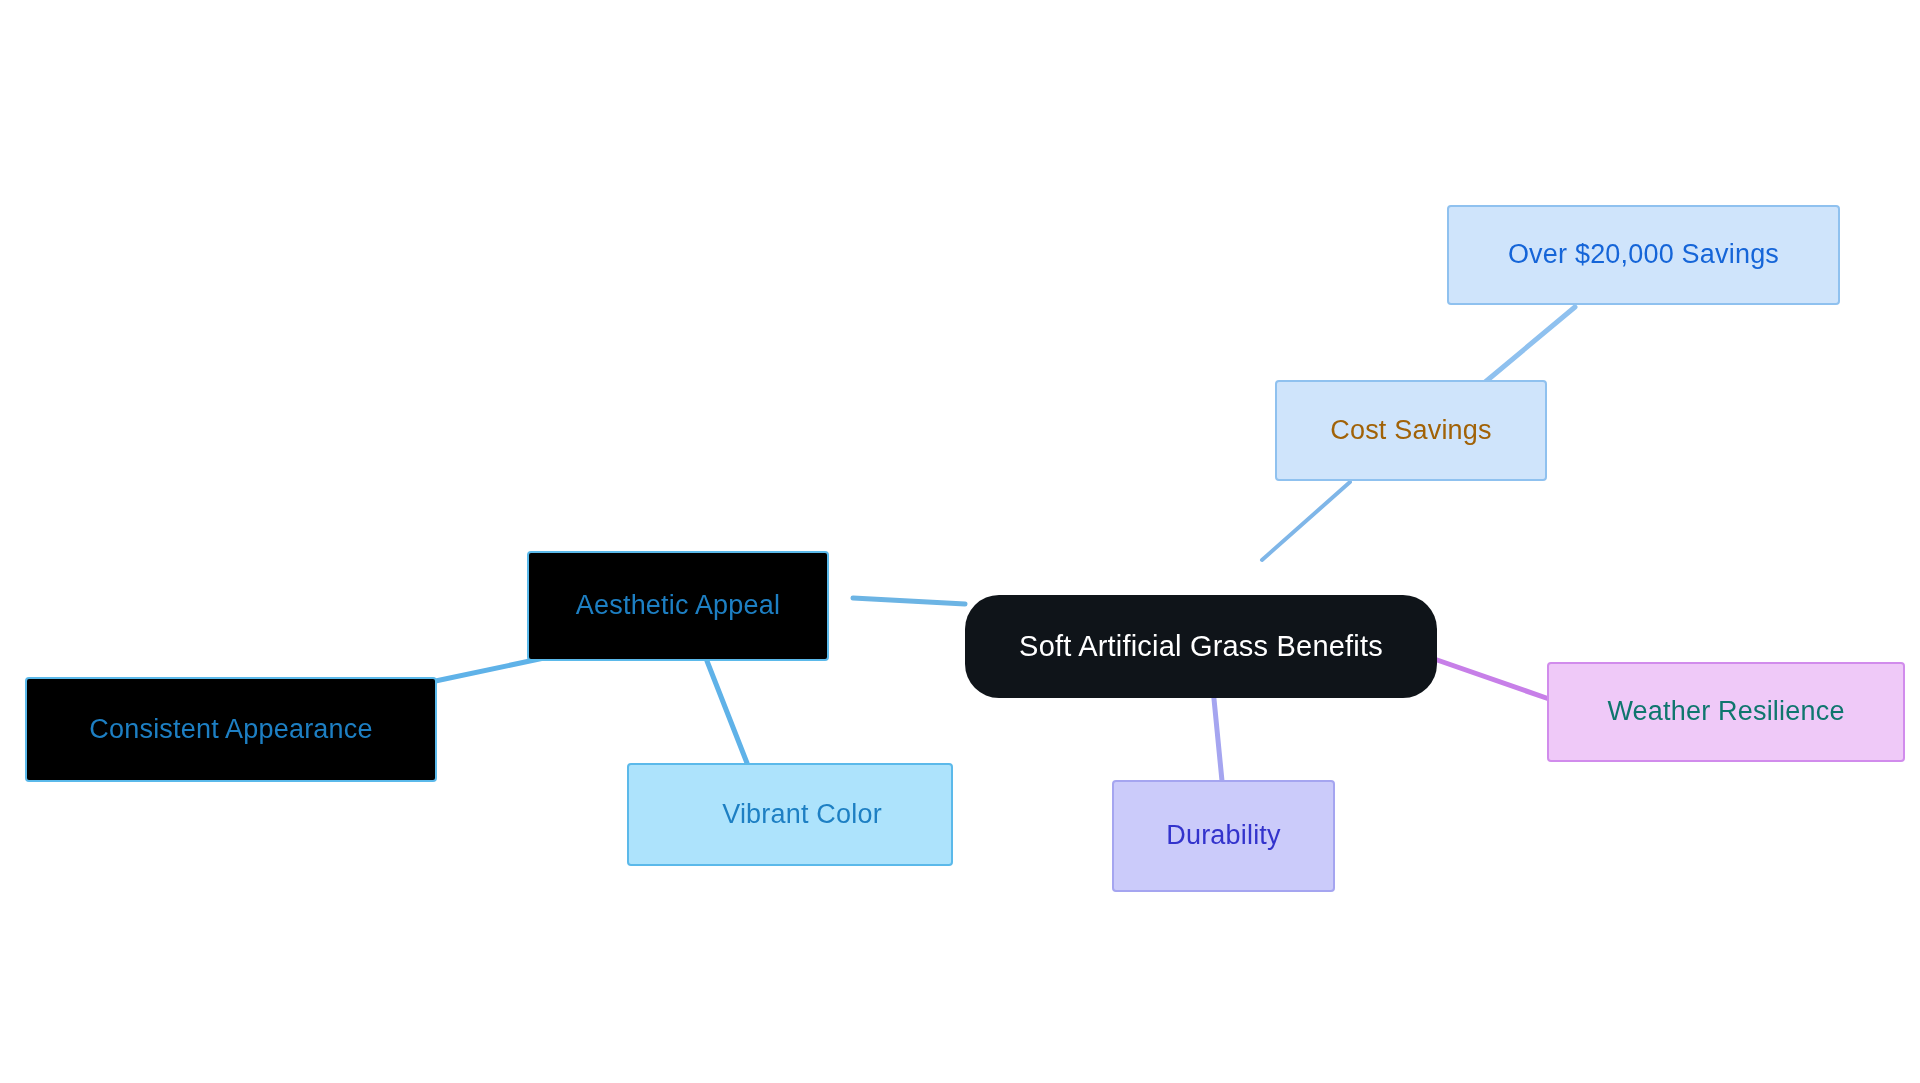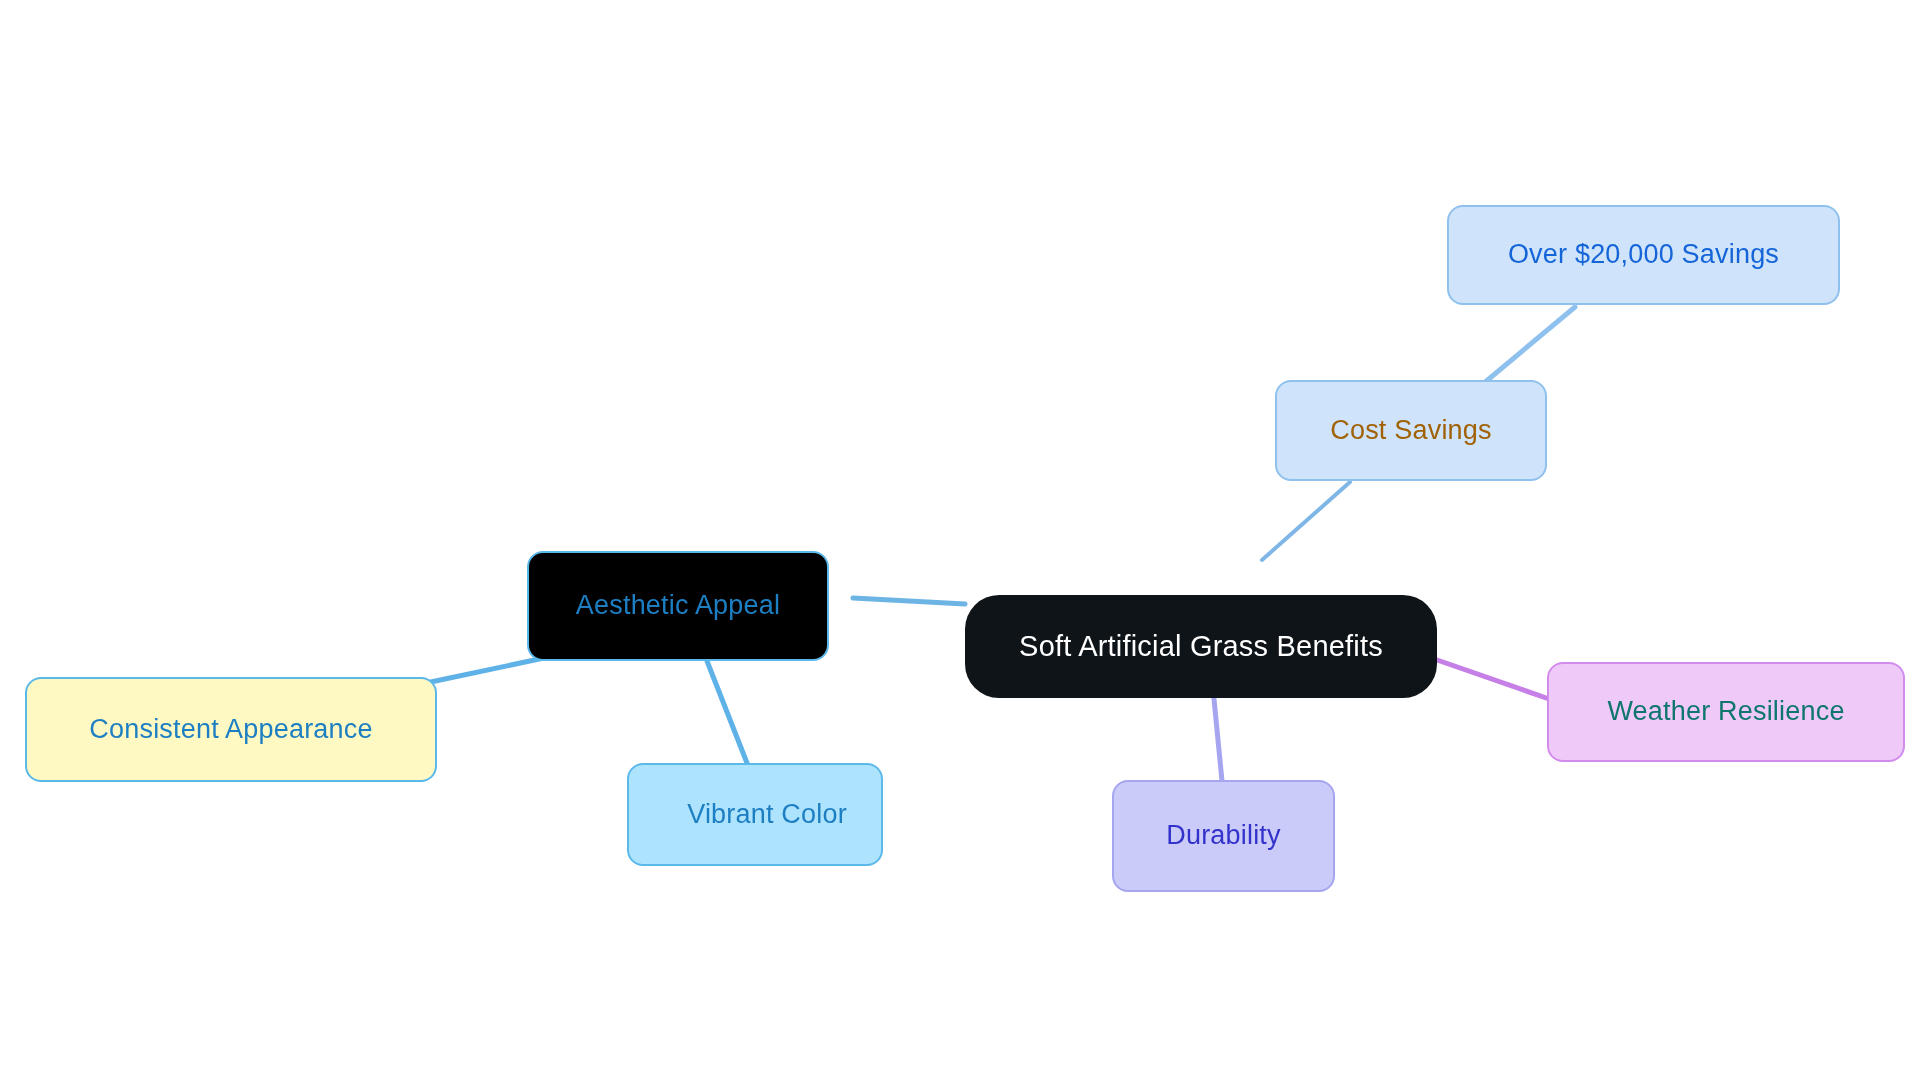--- a/index.html
+++ b/index.html
@@ -26,21 +26,21 @@
     height: 1083px;
     pointer-events: none;
   }
   .node {
     position: absolute;
     box-sizing: border-box;
     display: flex;
     align-items: center;
     justify-content: center;
     text-align: center;
-    border-radius: 16px;
+    border-radius: 4px;
     border-style: solid;
     border-width: 2px;
     white-space: nowrap;
     letter-spacing: 0.2px;
     line-height: 1.1;
   }
   .node-root {
     border-radius: 34px;
     border-width: 0px;
   }
@@ -66,24 +66,24 @@
       </div>
       <div class="node" style="left: 1275px; top: 380px; width: 272px; height: 101px; background: rgb(207, 228, 251); border-color: rgb(143, 193, 239); color: #a16207; font-size: 27px;">
         <span>Cost Savings</span>
       </div>
       <div class="node" style="left: 1447px; top: 205px; width: 393px; height: 100px; background: rgb(207, 228, 251); border-color: rgb(143, 193, 239); color: rgb(21, 101, 216); font-size: 27px;">
         <span>Over $20,000 Savings</span>
       </div>
       <div class="node" style="left: 527px; top: 551px; width: 302px; height: 110px; background: #000000; border-color: rgb(91, 185, 234); color: rgb(29, 127, 195); font-size: 27px;">
         <span>Aesthetic Appeal</span>
       </div>
-      <div class="node" style="left: 25px; top: 677px; width: 412px; height: 105px; background: #fef9c3; border-color: rgb(91, 185, 234); color: rgb(29, 127, 195); font-size: 27px;">
+      <div class="node" style="left: 25px; top: 677px; width: 412px; height: 105px; background: #000000; border-color: rgb(91, 185, 234); color: rgb(29, 127, 195); font-size: 27px;">
         <span>Consistent Appearance</span>
       </div>
-      <div class="node" style="left: 627px; top: 763px; width: 256px; height: 103px; background: rgb(173, 227, 252); border-color: rgb(91, 185, 234); color: rgb(29, 127, 195); font-size: 27px; padding-left: 24px;">
+      <div class="node" style="left: 627px; top: 763px; width: 326px; height: 103px; background: rgb(173, 227, 252); border-color: rgb(91, 185, 234); color: rgb(29, 127, 195); font-size: 27px; padding-left: 24px;">
         <span>Vibrant Color</span>
       </div>
       <div class="node" style="left: 1112px; top: 780px; width: 223px; height: 112px; background: rgb(203, 203, 250); border-color: rgb(165, 165, 240); color: rgb(51, 51, 204); font-size: 27px;">
         <span>Durability</span>
       </div>
       <div class="node" style="left: 1547px; top: 662px; width: 358px; height: 100px; background: rgb(239, 201, 248); border-color: rgb(209, 140, 236); color: #0f766e; font-size: 27px;">
         <span>Weather Resilience</span>
       </div>
     </div>
 

